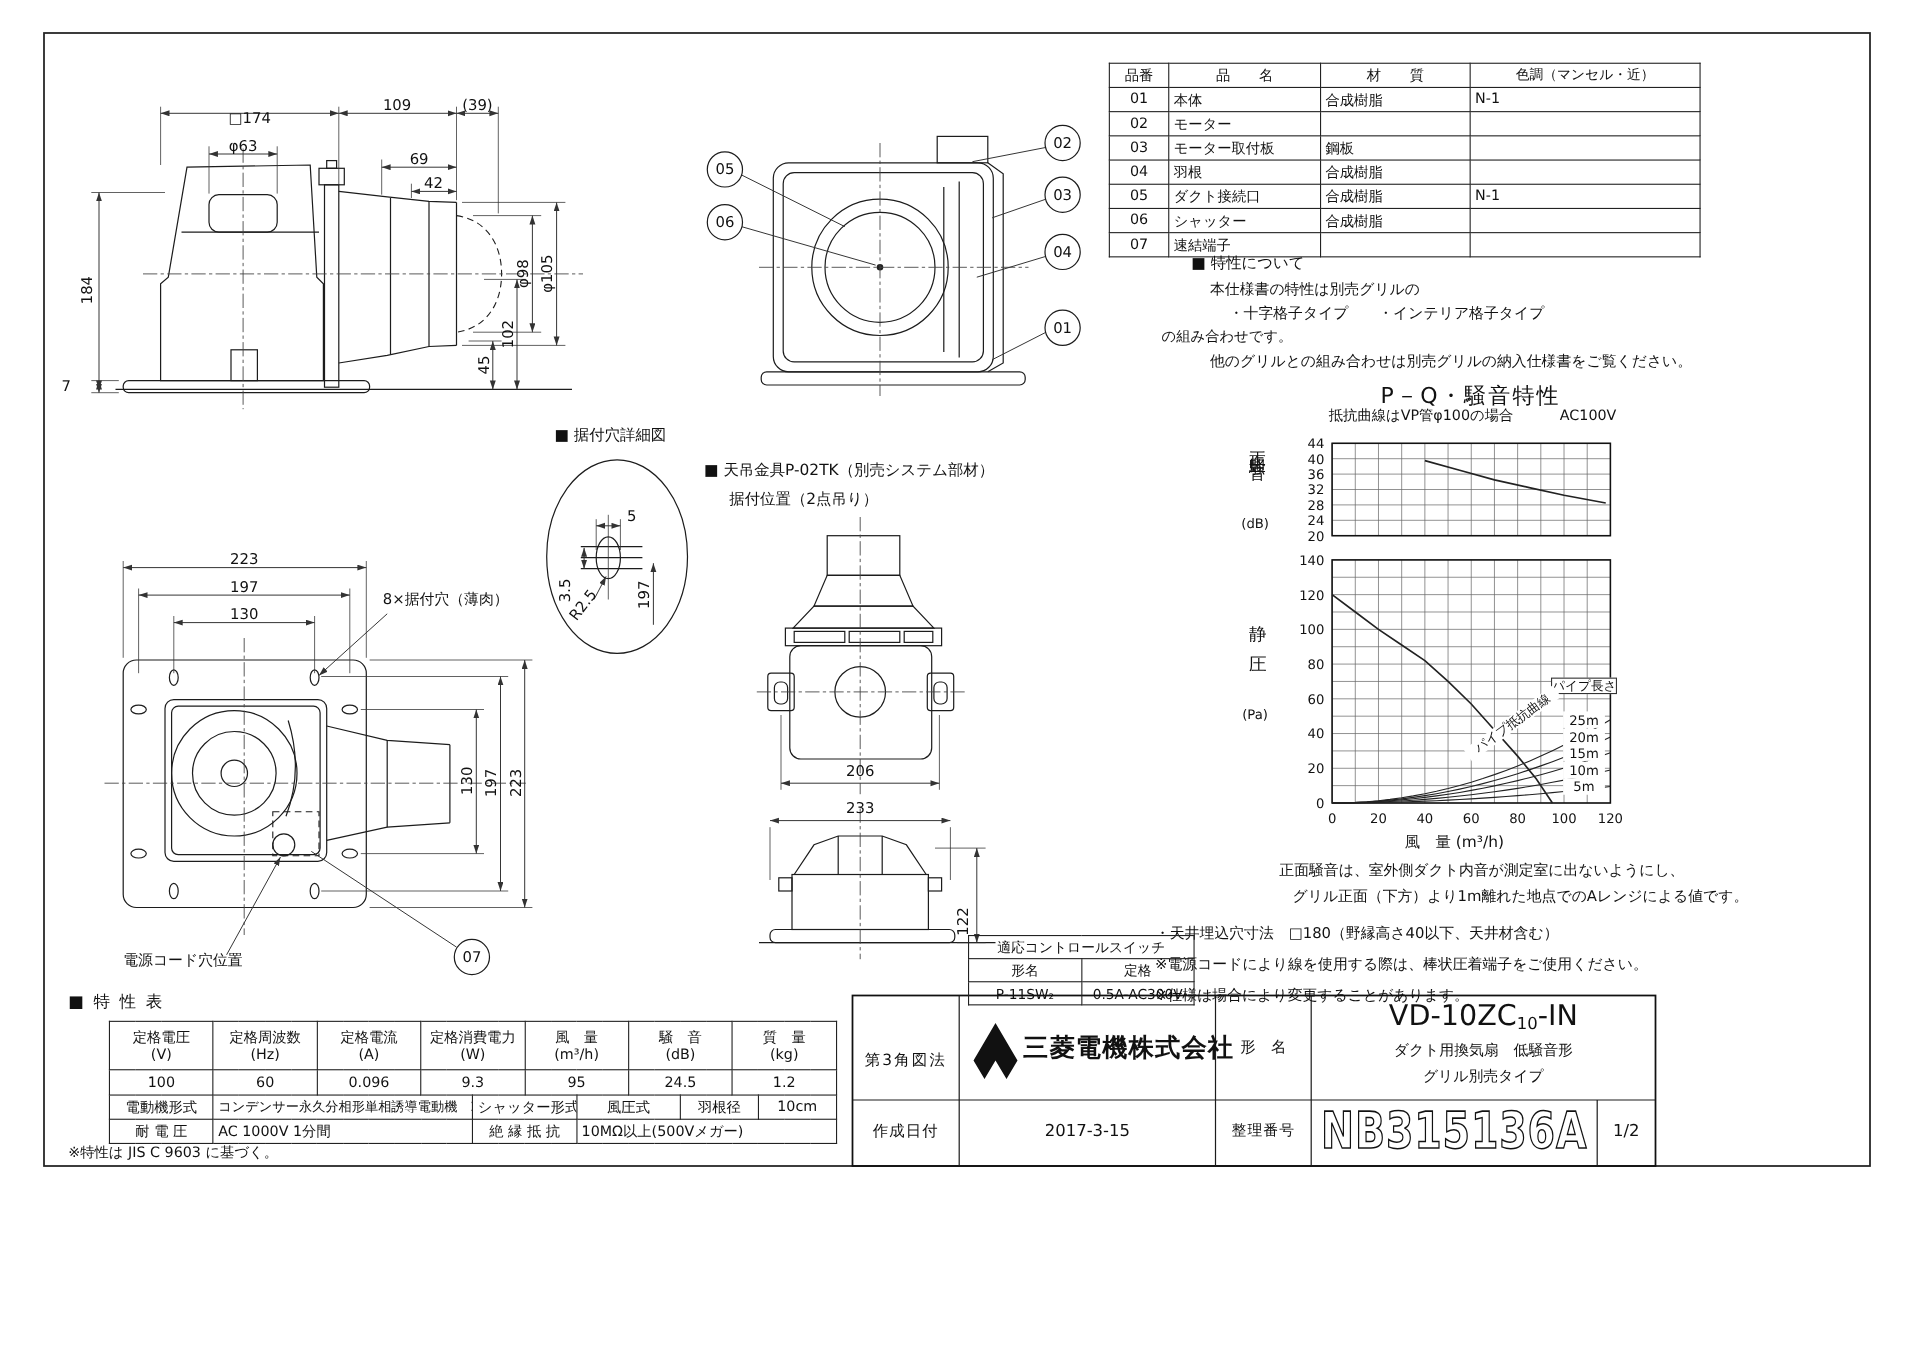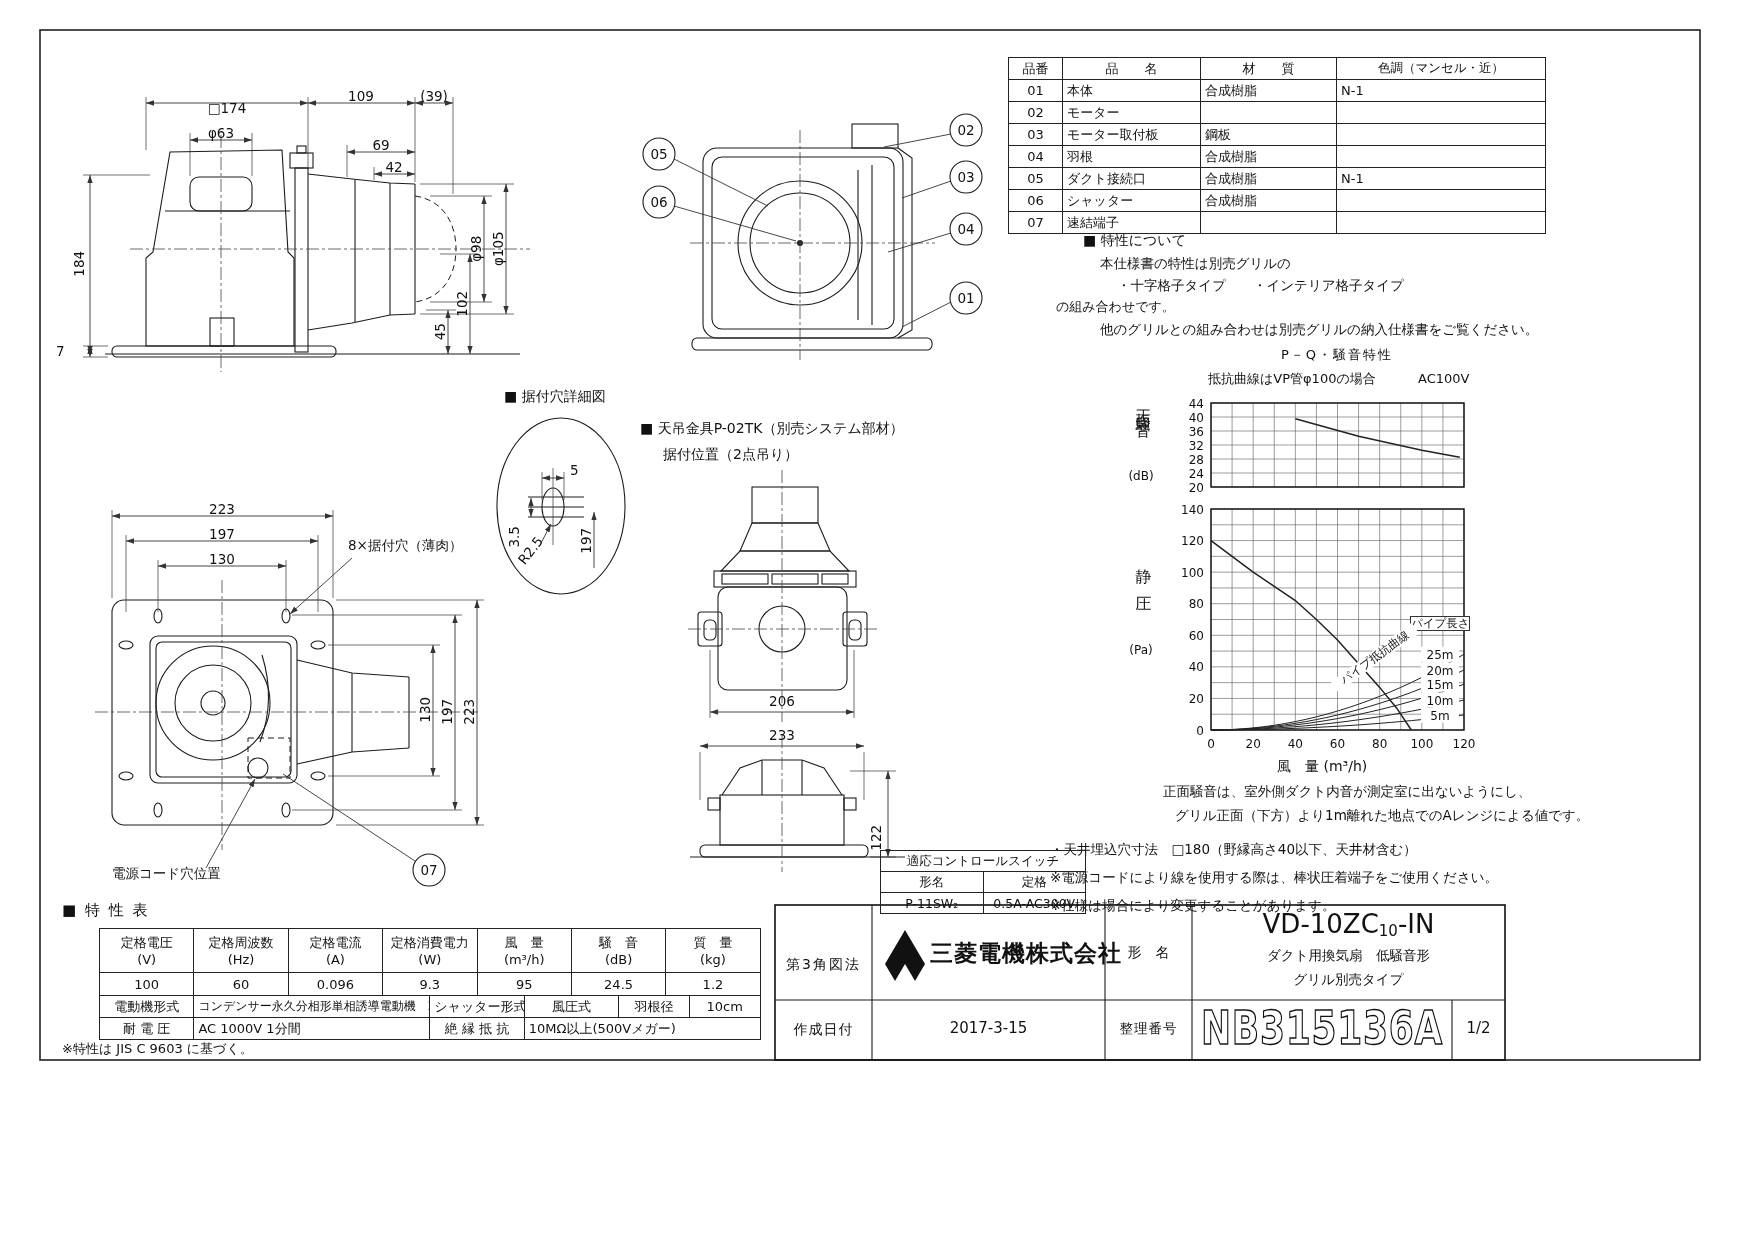--- a/index.html
+++ b/index.html
@@ -438,21 +438,21 @@
         </tr>
 </tbody>
     </table>
 
 <div class="t" style="left:1083px;top:232px;font-size:14px;">■ 特性について</div>
 <div class="t" style="left:1100px;top:256px;font-size:13.5px;">本仕様書の特性は別売グリルの</div>
 <div class="t" style="left:1117px;top:278px;font-size:13.5px;">・十字格子タイプ　　・インテリア格子タイプ</div>
 <div class="t" style="left:1056px;top:300px;font-size:13px;">の組み合わせです。</div>
 <div class="t" style="left:1100px;top:322px;font-size:13.5px;">他のグリルとの組み合わせは別売グリルの納入仕様書をご覧ください。</div>
 
-<div class="t c" style="left:1187px;top:348px;width:300px;font-size:13px;letter-spacing:2px;">P－Q・騒音特性</div>
+<div class="t c" style="left:1187px;top:348px;width:300px;font-size:20px;letter-spacing:2px;">P－Q・騒音特性</div>
 <div class="t" style="left:1208px;top:372px;font-size:13px;">抵抗曲線はVP管φ100の場合</div>
 <div class="t" style="left:1418px;top:372px;font-size:13px;">AC100V</div>
 <div class="t vert" style="left:1134px;top:398px;height:92px;font-size:15px;letter-spacing:4px;">正面騒音</div>
 <div class="t c" style="left:1118px;top:470px;width:46px;font-size:12px;">(dB)</div>
 <div class="t vert" style="left:1134px;top:556px;height:110px;font-size:16px;letter-spacing:28px;">静圧</div>
 <div class="t c" style="left:1118px;top:644px;width:46px;font-size:12px;">(Pa)</div>
 <div class="t" style="left:1277px;top:758px;font-size:14px;">風　量 (m³/h)</div>
 <div class="t c" style="left:1410px;top:616px;width:58px;font-size:11.5px;background:#fff;border:1px solid #333;">パイプ長さ</div>
 <div class="t c" style="left:1325px;top:651px;width:100px;font-size:11.5px;background:#fff;transform:rotate(-36deg);">パイプ抵抗曲線</div>
 <div class="t" style="left:1163px;top:784px;font-size:13.5px;">正面騒音は、室外側ダクト内音が測定室に出ないようにし、</div>

